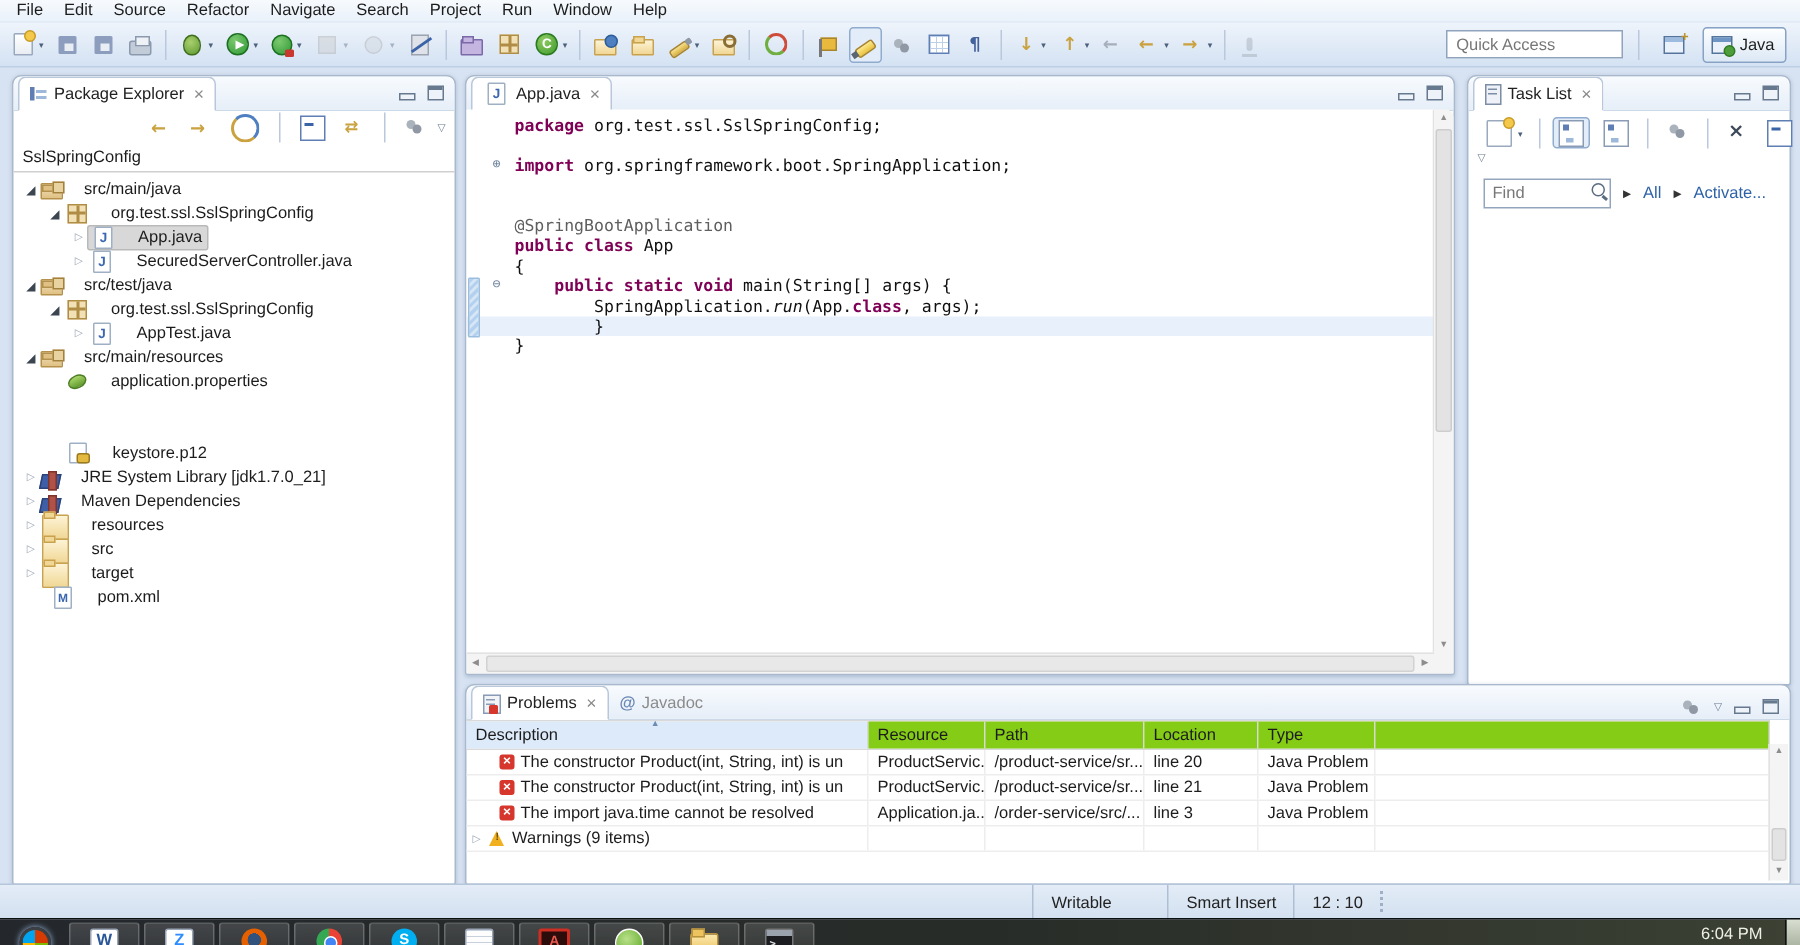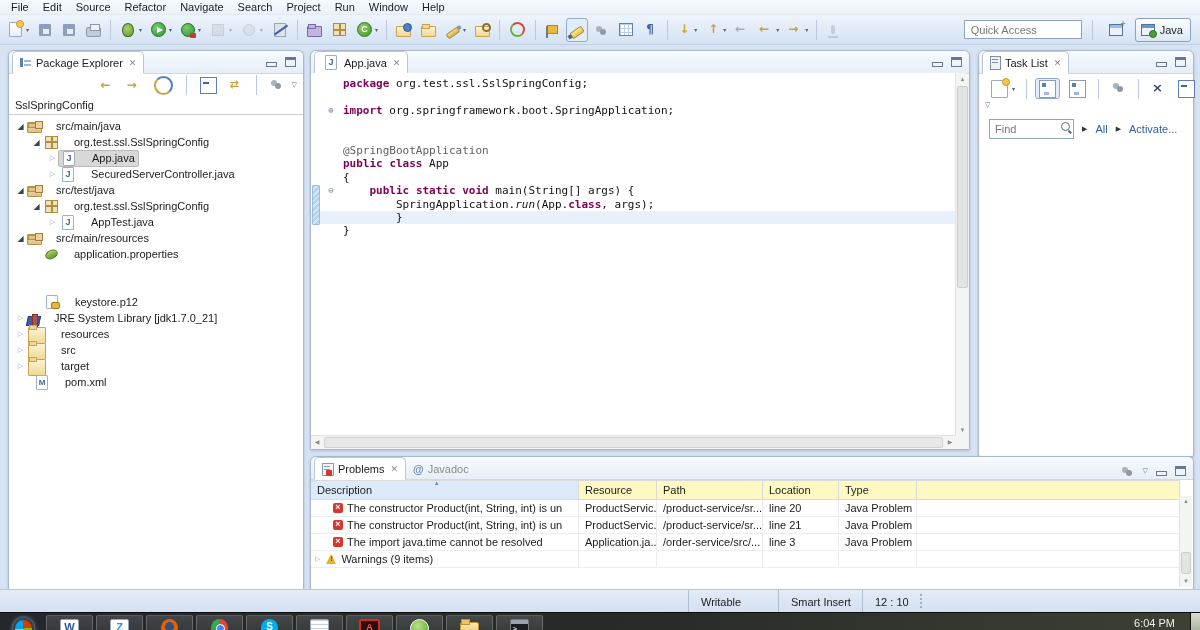--- a/index.html
+++ b/index.html
@@ -166,21 +166,21 @@
   #find-input::placeholder{color:#777}
   .mag{position:absolute;right:4px;top:3px;width:7px;height:7px;border:1.5px solid #5b6b80;border-radius:50%}
   .mag:after{content:"";position:absolute;right:-3px;bottom:-2px;width:4px;height:1.5px;background:#5b6b80;transform:rotate(40deg)}
   .tl-link{color:#2d62a8;font-size:11px}
   .tri{font-size:7px;color:#333}
   .tl-chevron{padding:2px 0 0 6px;font-size:7px;color:#68798f}
 
   
   .summary{padding:3px 8px 2px;font-size:11px;color:#111}
   .phead{display:grid;grid-template-columns:268px 78px 106px 76px 78px 1fr;height:18px;border-top:1px solid #d9d9d9;border-bottom:1px solid #d9d9d9;margin-right:13px}
-  .hc{padding-left:6px;border-right:1px solid #d9d9d9;display:flex;align-items:center;position:relative;background:#fef9c3;font-size:11px}
+  .hc{padding-left:6px;border-right:1px solid #d9d9d9;display:flex;align-items:center;position:relative;background:#84cc16;font-size:11px}
   .hc.sorted{background:#ddeafa}
   .sort-arrow{position:absolute;top:-1px;left:46%;font-size:6px;color:#6d8cb4}
   .prow{display:grid;grid-template-columns:268px 78px 106px 76px 78px 1fr;height:16px;border-bottom:1px solid #ededed;margin-right:13px}
   .pc{padding-left:6px;border-right:1px solid #ededed;display:flex;align-items:center;gap:4px;font-size:11px;white-space:nowrap;overflow:hidden}
   .pc.desc{padding-left:22px}
   .pc.group{padding-left:4px}
   .err-ico{width:10px;height:10px;background:#d6362b;border-radius:2px;position:relative;flex:none}
   .err-ico:after{content:"\00d7";position:absolute;left:0;top:-3px;width:10px;text-align:center;color:#fff;font:bold 9px/15px "Liberation Sans",sans-serif}
   .warn-wrap{position:relative;width:11px;height:10px;flex:none}
   .warn-tri{position:absolute;left:0;top:0;width:0;height:0;border-left:5.5px solid transparent;border-right:5.5px solid transparent;border-bottom:10px solid #f0b01f}
@@ -498,20 +498,27 @@
         <div class="trow" style="padding-left: 6px;">
           <span class="arrowbox">▷</span>
           <span class="selwrap">
             <span class="tico i-tree-library"></span>
             <span class="tlabel">JRE System Library [jdk1.7.0_21]</span>
           </span>
         </div>
         <div class="trow" style="padding-left: 6px;">
           <span class="arrowbox">▷</span>
           <span class="selwrap">
+            <span class="tico i-tree-library"></span>
+            <span class="tlabel">Maven Dependencies</span>
+          </span>
+        </div>
+        <div class="trow" style="padding-left: 6px;">
+          <span class="arrowbox">▷</span>
+          <span class="selwrap">
             <span class="tico i-tree-folder"></span>
             <span class="tlabel">resources</span>
           </span>
         </div>
         <div class="trow" style="padding-left: 6px;">
           <span class="arrowbox">▷</span>
           <span class="selwrap">
             <span class="tico i-tree-folder"></span>
             <span class="tlabel">src</span>
           </span>

